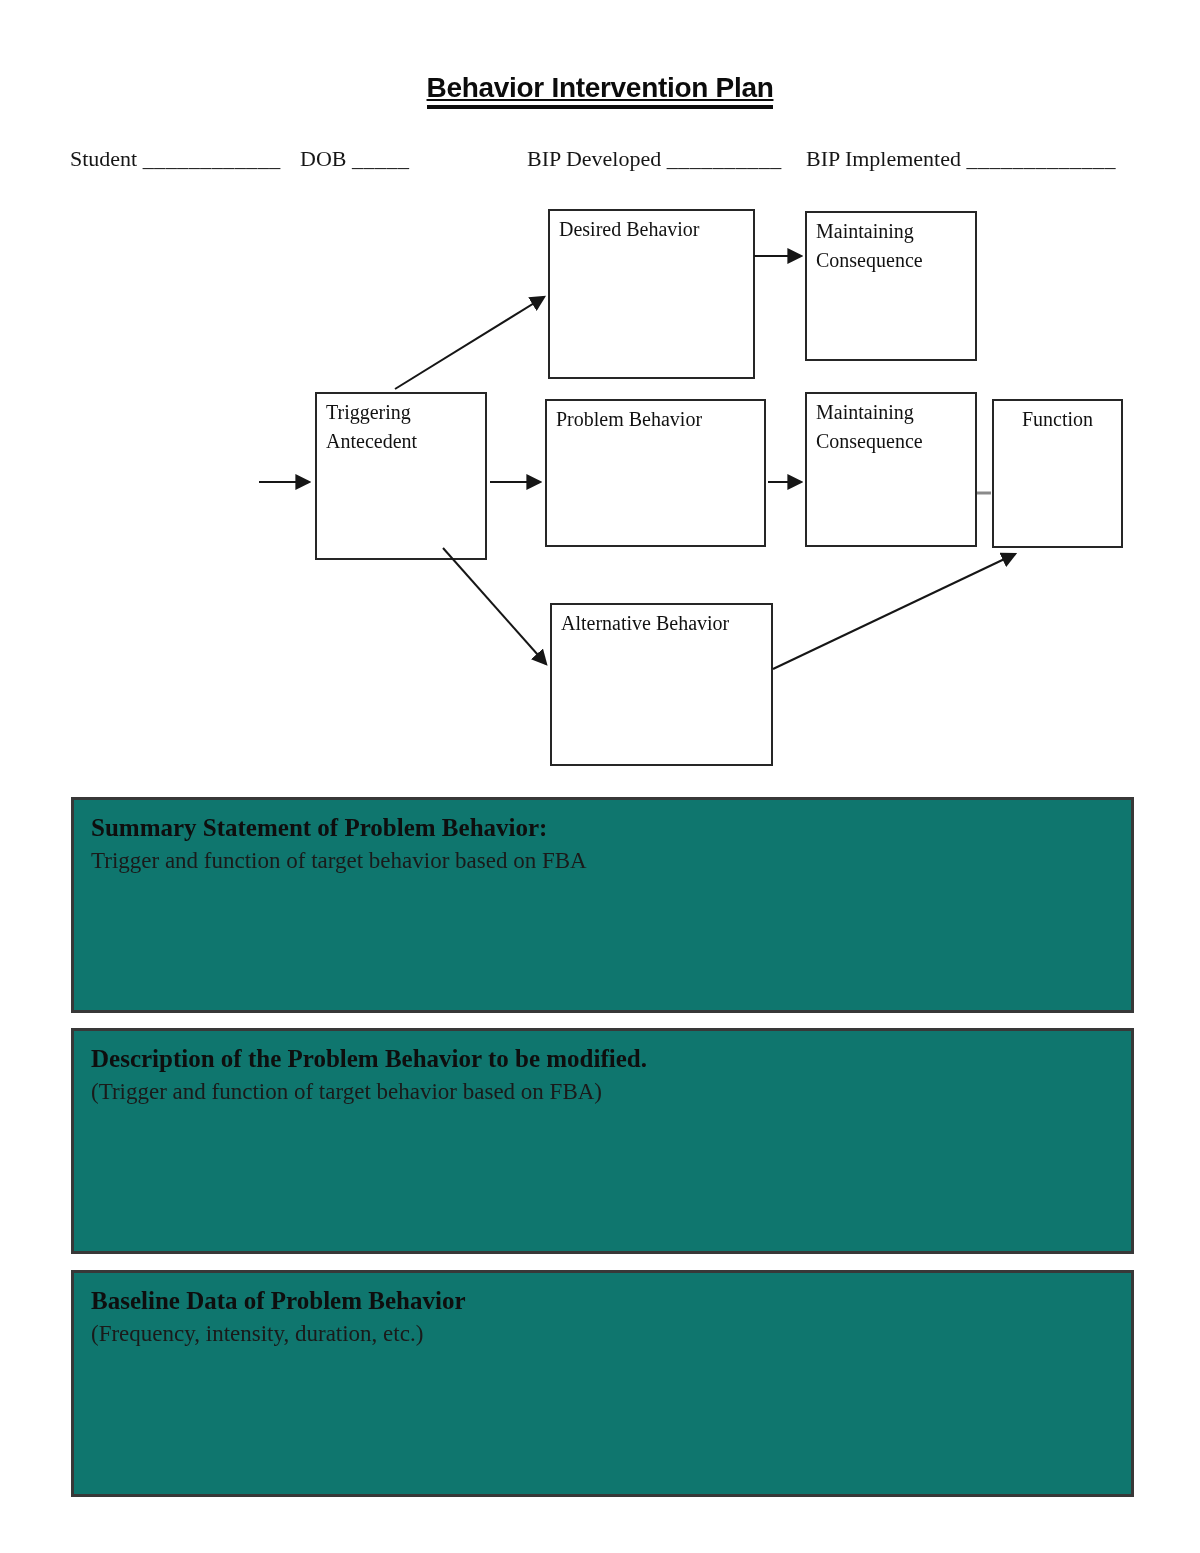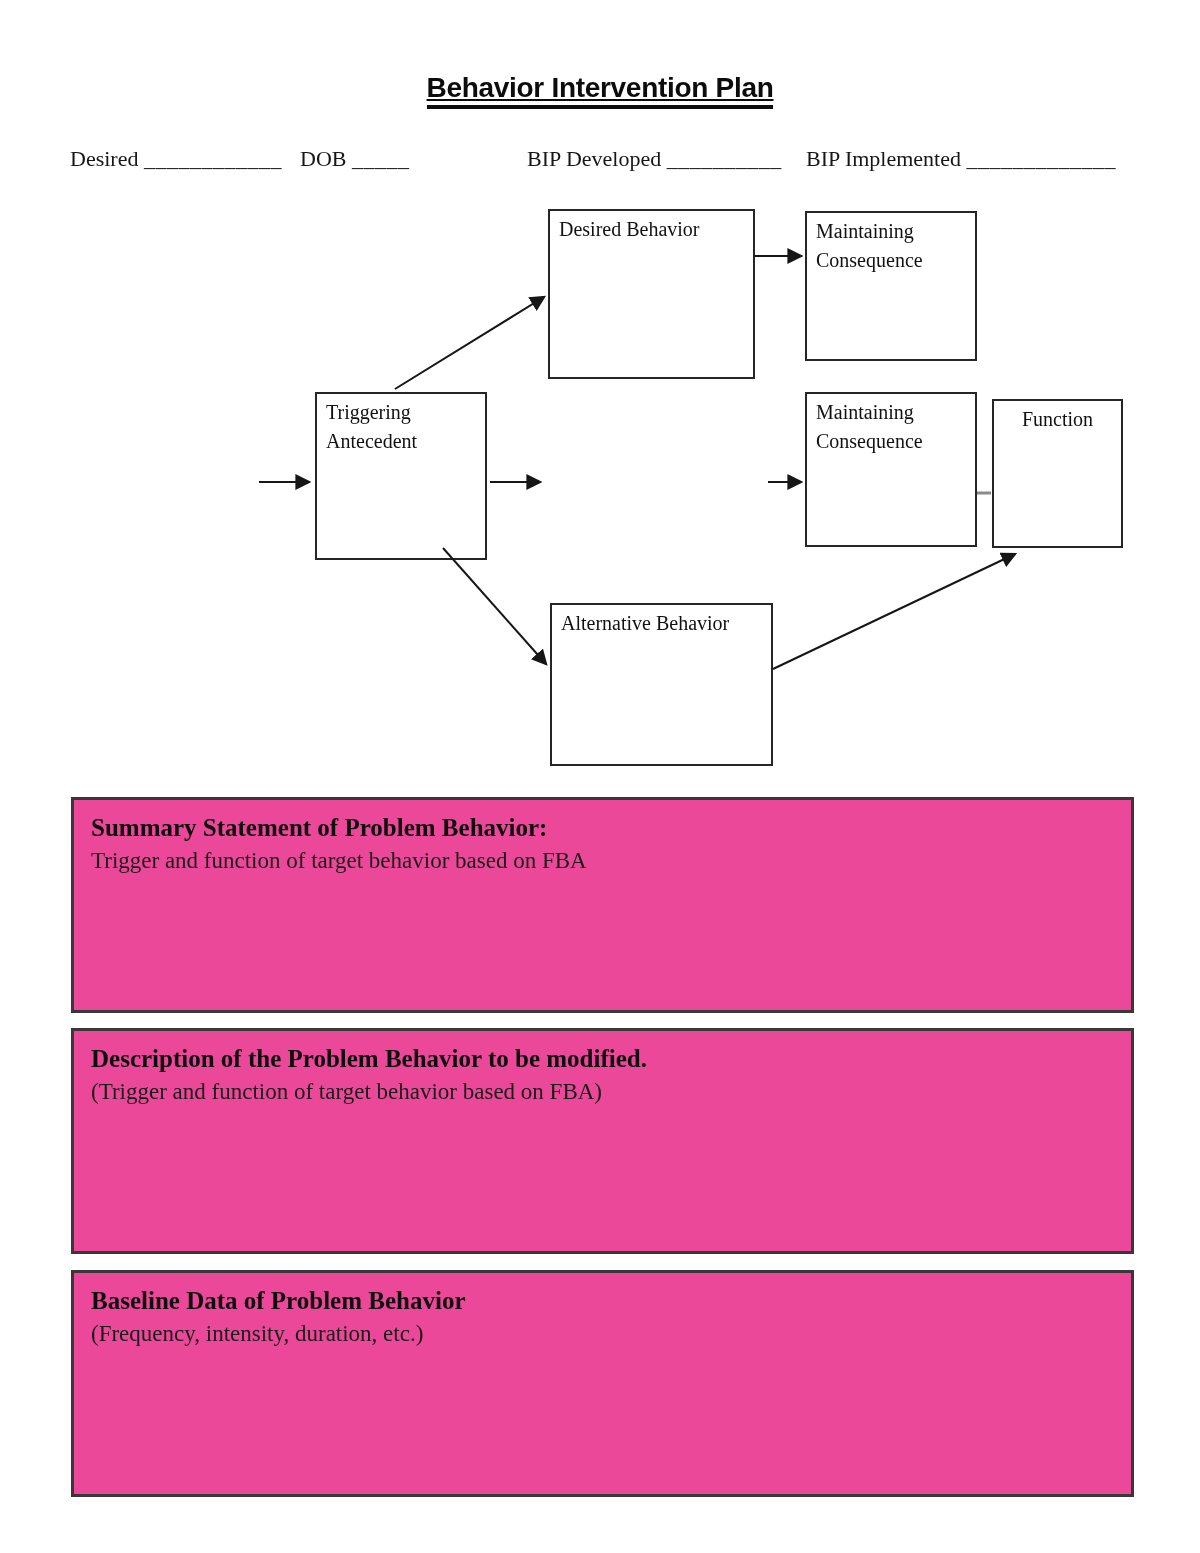--- a/index.html
+++ b/index.html
@@ -78,21 +78,21 @@
     pointer-events: none;
   }
 
   
   .section {
     position: absolute;
     left: 71px;
     width: 1063px;
     box-sizing: border-box;
     border: 3px solid #383838;
-    background: #ec4899;
+    background: #0f766e;
     padding: 12px 17px;
   }
   .section-heading {
     font-weight: 700;
     font-size: 25px;
     line-height: 1.3;
     color: #0e0e0e;
   }
   .section-subtext {
     font-size: 23px;
@@ -104,21 +104,21 @@
 <body>
 
 <div class="page">
 
   <div class="title-wrap">
     <span class="title-text">Behavior Intervention Plan</span>
   </div>
 
   <div class="form-line">
     <span class="form-seg" style="left:70px">
-      <span>Desired</span>
+      <span>Student</span>
       <span class="blank">____________</span>
     </span>
     <span class="form-seg" style="left:300px">
       <span>DOB</span>
       <span class="blank">_____</span>
     </span>
     <span class="form-seg" style="left:527px">
       <span>BIP Developed</span>
       <span class="blank">__________</span>
     </span>
@@ -134,20 +134,23 @@
 
   <div class="dbox" style="left:805px; top:211px; width:172px; height:150px;">
     <span class="dbox-label">Maintaining Consequence</span>
   </div>
 
 
   <div class="dbox" style="left:315px; top:392px; width:172px; height:168px;">
     <span class="dbox-label">Triggering Antecedent</span>
   </div>
 
+  <div class="dbox" style="left:545px; top:399px; width:221px; height:148px;">
+    <span class="dbox-label">Problem Behavior</span>
+  </div>
 
   <div class="dbox" style="left:805px; top:392px; width:172px; height:155px;">
     <span class="dbox-label">Maintaining Consequence</span>
   </div>
 
   <div class="dbox" style="left:992px; top:399px; width:131px; height:149px;padding-left:28px;">
     <span class="dbox-label">Function</span>
   </div>
 
   <div class="dbox" style="left:550px; top:603px; width:223px; height:163px;">

